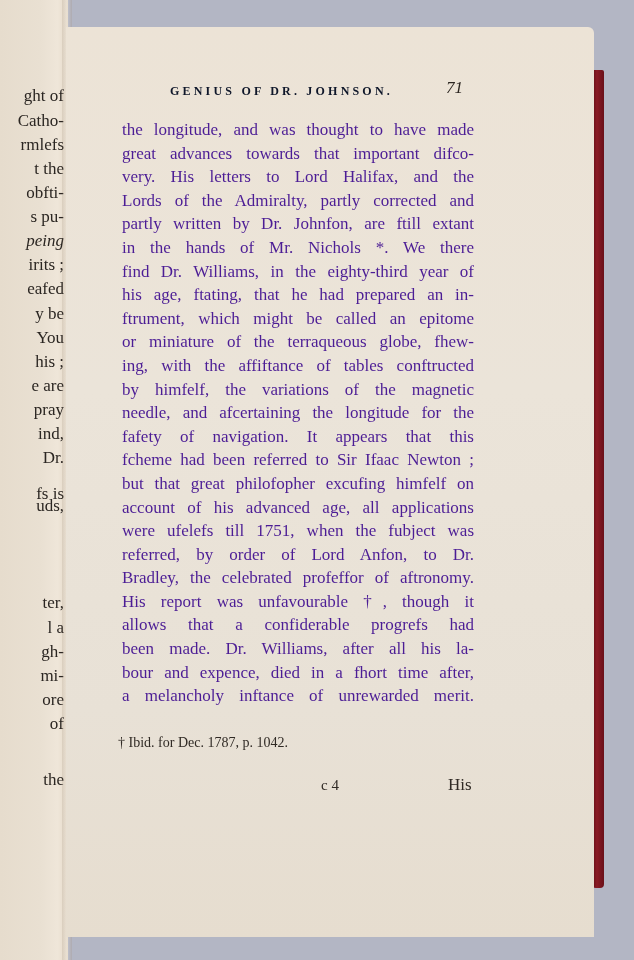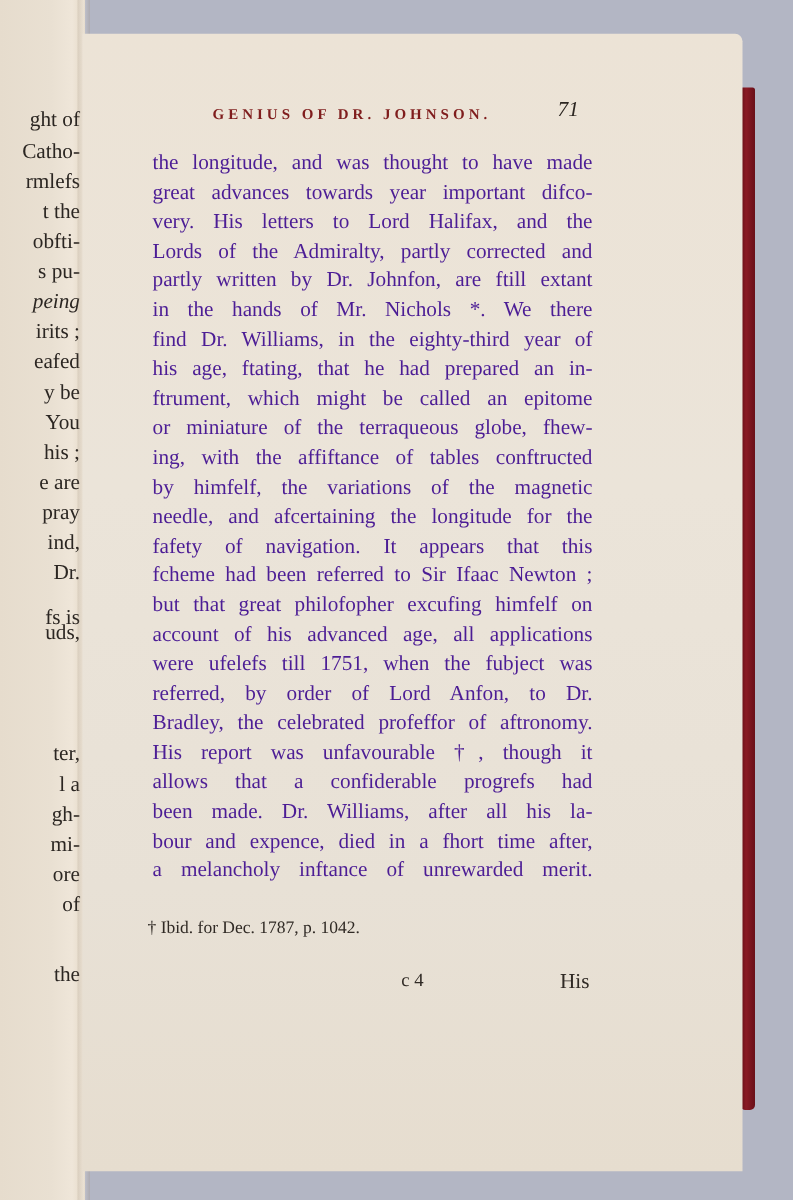--- a/index.html
+++ b/index.html
@@ -26,21 +26,21 @@
       background: linear-gradient(180deg, #ece3d6 0%, #ebe4d9 40%, #e8e1d6 75%, #e6ddcf 100%);
       border-radius: 0 6px 0 0;
     }
     .binding {
       position: absolute; left: 592px; top: 70px; width: 12px; height: 818px;
       background: linear-gradient(90deg, #5c0d14, #8a1a24 40%, #6a1019);
       border-radius: 2px 2px 4px 4px;
     }
     .running-head {
       position: absolute; top: 84px; left: 170px; width: 290px;
-      font-size: 12px; letter-spacing: 3.2px; color: #7f1d1d;
+      font-size: 12px; letter-spacing: 3.2px; color: #0f172a;
       font-family: "Liberation Serif", serif; font-weight: bold;
     }
     .page-number {
       position: absolute; top: 78px; left: 446px; font-size: 17px; color: #2c2621;
       font-family: "Liberation Serif", serif; font-style: italic;
     }
     .body-text {
       position: absolute; left: 122px; top: 118px; width: 352px;
     }
     .body-line {
@@ -99,21 +99,21 @@
 <div class="gutter"></div>
 <div class="binding"></div>
 
 <div class="right-page"></div>
 
 <div class="running-head">GENIUS OF DR. JOHNSON.</div>
 <div class="page-number">71</div>
 
 <div class="body-text" id="body-text">
     <div class="body-line">the longitude, and was thought to have made</div>
-    <div class="body-line">great advances towards year important difco-</div>
+    <div class="body-line">great advances towards that important difco-</div>
     <div class="body-line">very. His letters to Lord Halifax, and the</div>
     <div class="body-line">Lords of the Admiralty, partly corrected and</div>
     <div class="body-line">partly written by Dr. Johnfon, are ftill extant</div>
     <div class="body-line">in the hands of Mr. Nichols *. We there</div>
     <div class="body-line">find Dr. Williams, in the eighty-third year of</div>
     <div class="body-line">his age, ftating, that he had prepared an in-</div>
     <div class="body-line">ftrument, which might be called an epitome</div>
     <div class="body-line">or miniature of the terraqueous globe, fhew-</div>
     <div class="body-line">ing, with the affiftance of tables conftructed</div>
     <div class="body-line">by himfelf, the variations of the magnetic</div>

